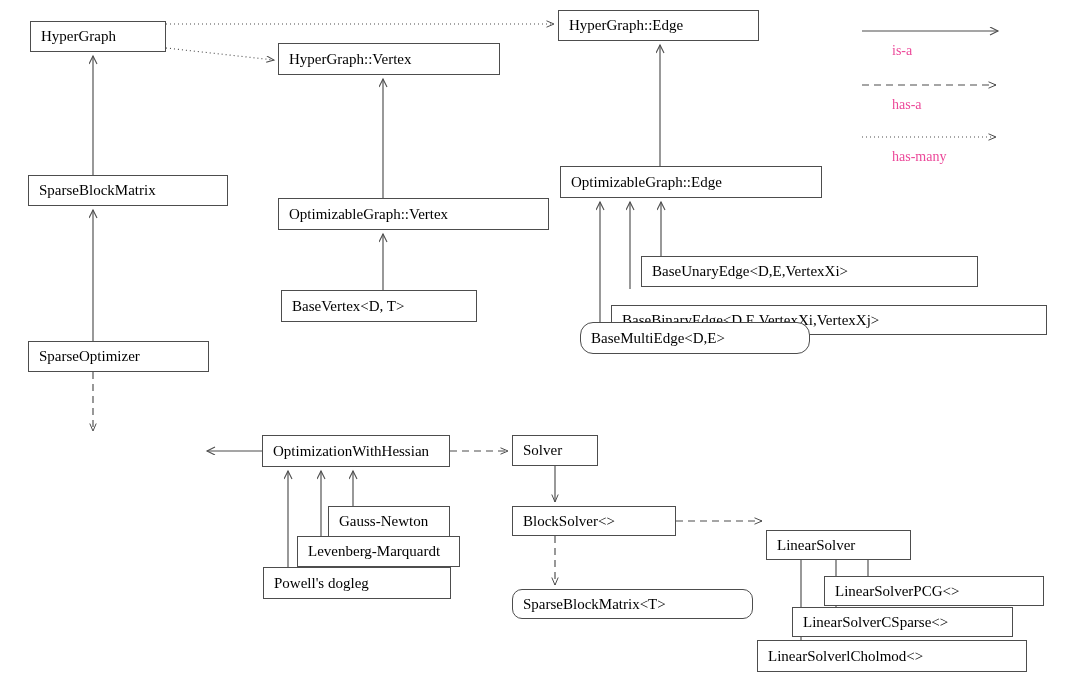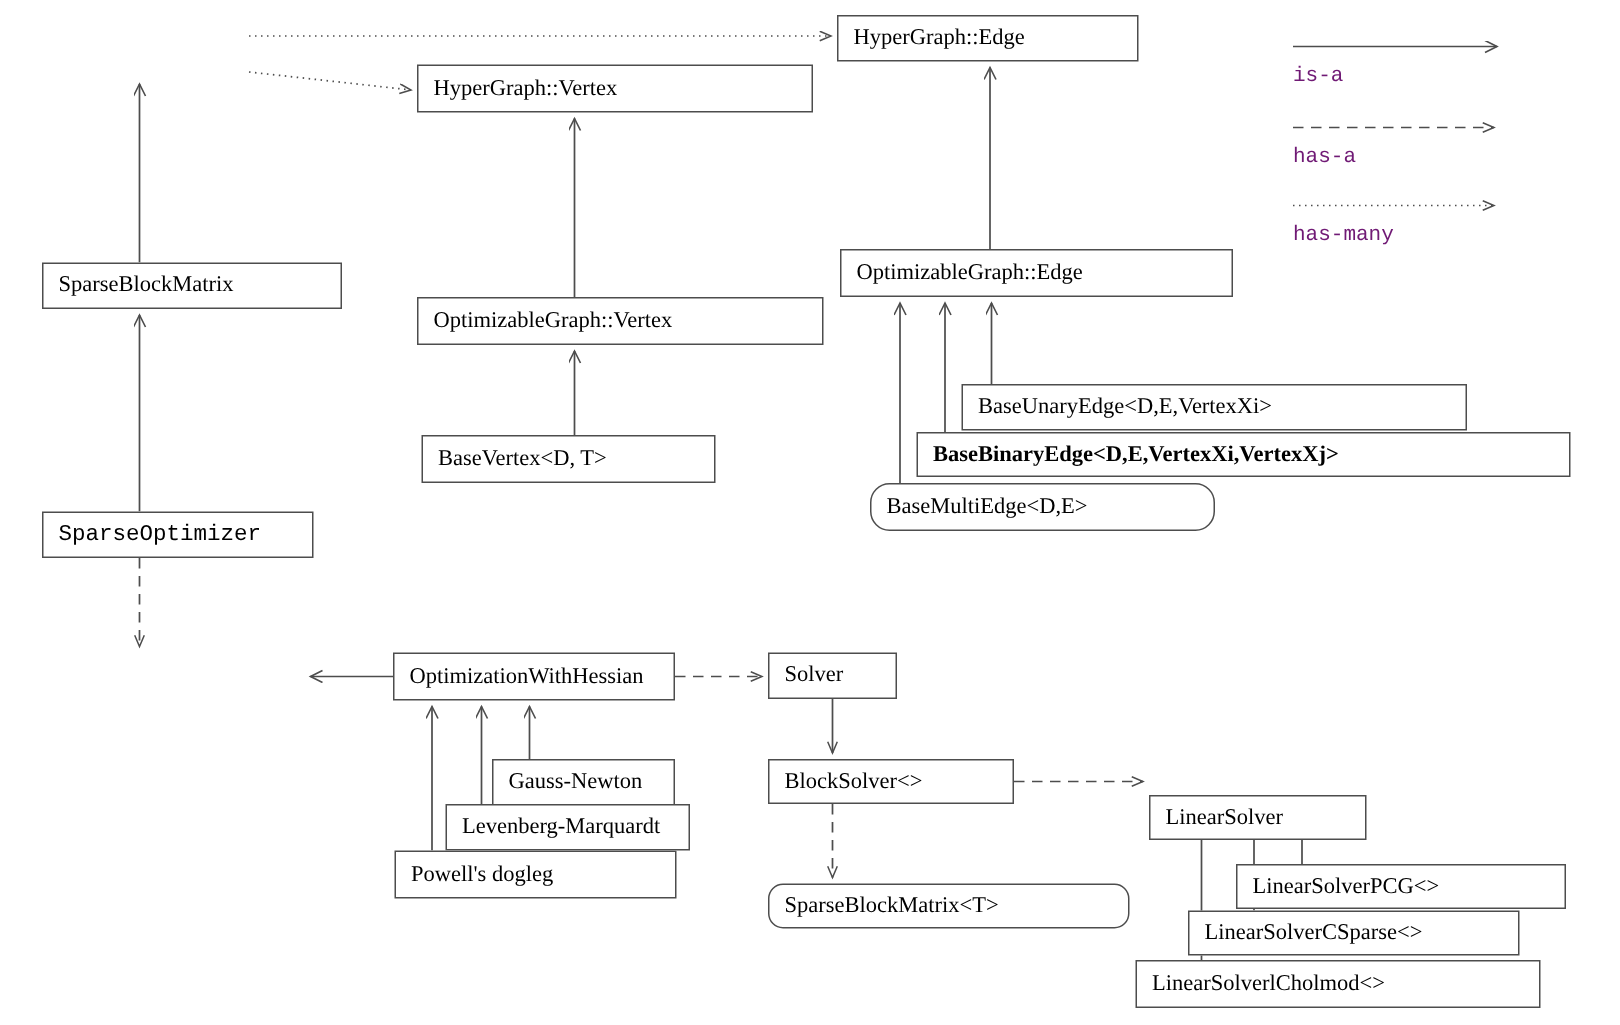--- a/index.html
+++ b/index.html
@@ -34,25 +34,26 @@
     position: absolute;
     left: 0;
     top: 0;
     width: 1080px;
     height: 683px;
     z-index: 1;
     pointer-events: none;
   }
   .legend-label {
     position: absolute;
-    font-family: Liberation Mono, monospace;
+    font-family: Liberation Serif, serif;
     font-size: 14px;
-    color: #701a75;
+    color: #ec4899;
     white-space: nowrap;
     z-index: 5;
+    margin-left: 30px;
   }
 </style>
 </head>
 <body>
 
 <div id="diagram">
 
   <svg class="edge-layer" viewBox="0 0 1080 683" width="1080" height="683">
     <defs>
       <marker id="arrOpen" markerWidth="12" markerHeight="12" refX="9" refY="4" orient="auto" markerUnits="userSpaceOnUse">
@@ -108,40 +109,41 @@
       <line x1="166" y1="24" x2="554" y2="24" stroke-dasharray="1,3" marker-end="url(#arrOpenSm)"></line>
 
       <line x1="166" y1="48" x2="274" y2="60" stroke-dasharray="1,3" marker-end="url(#arrOpenSm)"></line>
 
       <line x1="862" y1="31" x2="998" y2="31" marker-end="url(#arrOpen)"></line>
       <line x1="862" y1="85" x2="996" y2="85" stroke-dasharray="7,5" marker-end="url(#arrOpenSm)"></line>
       <line x1="862" y1="137" x2="996" y2="137" stroke-dasharray="1,3" marker-end="url(#arrOpenSm)"></line>
     </g>
   </svg>
 
+  <div class="node" style="left:30px;top:21px;width:136px;height:31px;">HyperGraph</div>
 
-  <div class="node" style="left:278px;top:43px;width:264px;height:32px;">HyperGraph::Vertex</div>
+  <div class="node" style="left:278px;top:43px;width:222px;height:32px;">HyperGraph::Vertex</div>
 
   <div class="node" style="left:558px;top:10px;width:201px;height:31px;">HyperGraph::Edge</div>
 
   <div class="node" style="left:28px;top:175px;width:200px;height:31px;">SparseBlockMatrix</div>
 
   <div class="node" style="left:278px;top:198px;width:271px;height:32px;">OptimizableGraph::Vertex</div>
 
   <div class="node" style="left:560px;top:166px;width:262px;height:32px;">OptimizableGraph::Edge</div>
 
   <div class="node" style="left:281px;top:290px;width:196px;height:32px;text-align:right;">BaseVertex&lt;D, T&gt;</div>
 
   <div class="node" style="left:641px;top:256px;width:337px;height:31px;">BaseUnaryEdge&lt;D,E,VertexXi&gt;</div>
 
-  <div class="node" style="left:611px;top:288px;width:436px;height:30px;font-weight:bold;">BaseBinaryEdge&lt;D,E,VertexXi,VertexXj&gt;</div>
+  <div class="node" style="left:611px;top:305px;width:436px;height:30px;">BaseBinaryEdge&lt;D,E,VertexXi,VertexXj&gt;</div>
 
   <div class="node" style="left:580px;top:322px;width:230px;height:32px;border-radius:13px;">BaseMultiEdge&lt;D,E&gt;</div>
 
-  <div class="node" style="left:28px;top:341px;width:181px;height:31px;font-family:Liberation Mono, monospace;">SparseOptimizer</div>
+  <div class="node" style="left:28px;top:341px;width:181px;height:31px;">SparseOptimizer</div>
 
 
   <div class="node" style="left:262px;top:435px;width:188px;height:32px;">OptimizationWithHessian</div>
 
   <div class="node" style="left:512px;top:435px;width:86px;height:31px;">Solver</div>
 
   <div class="node" style="left:328px;top:506px;width:122px;height:31px;">Gauss-Newton</div>
 
   <div class="node" style="left:297px;top:536px;width:163px;height:31px;">Levenberg-Marquardt</div>
 

